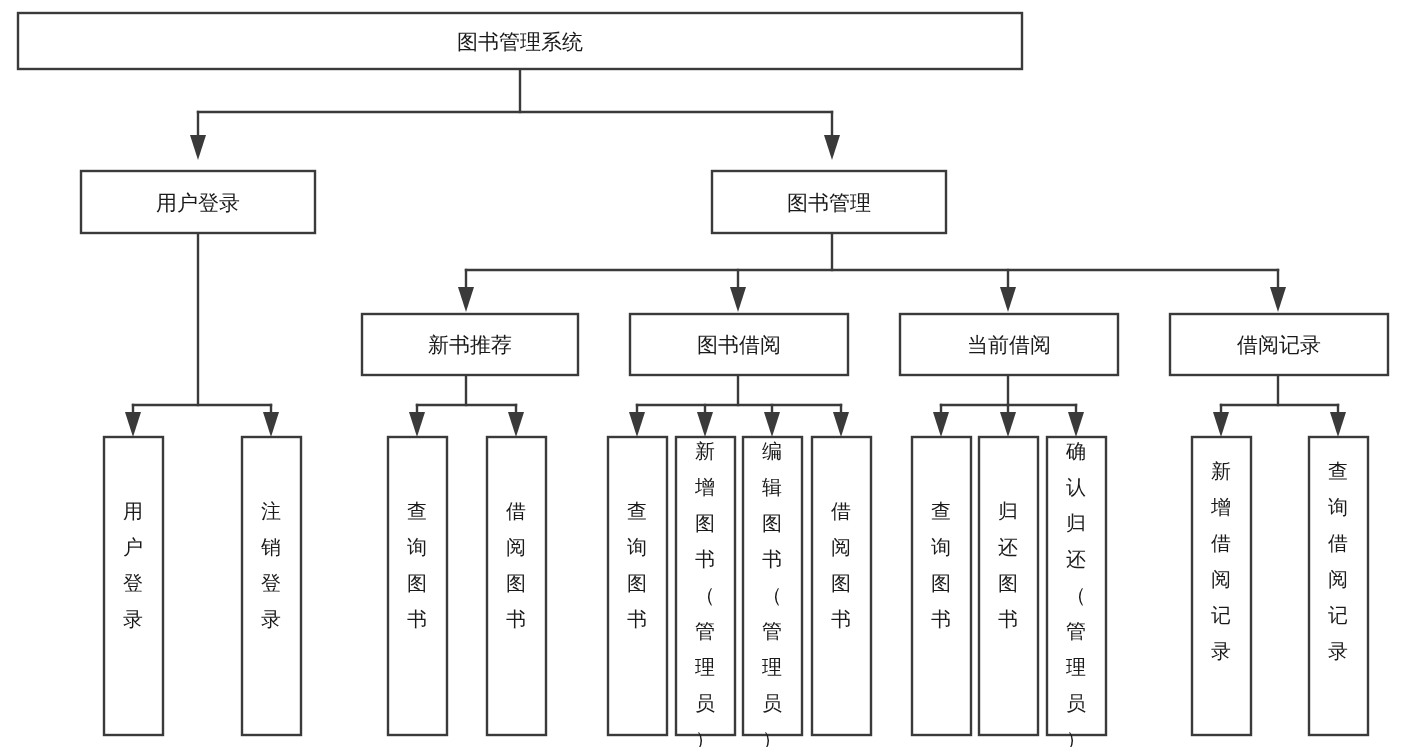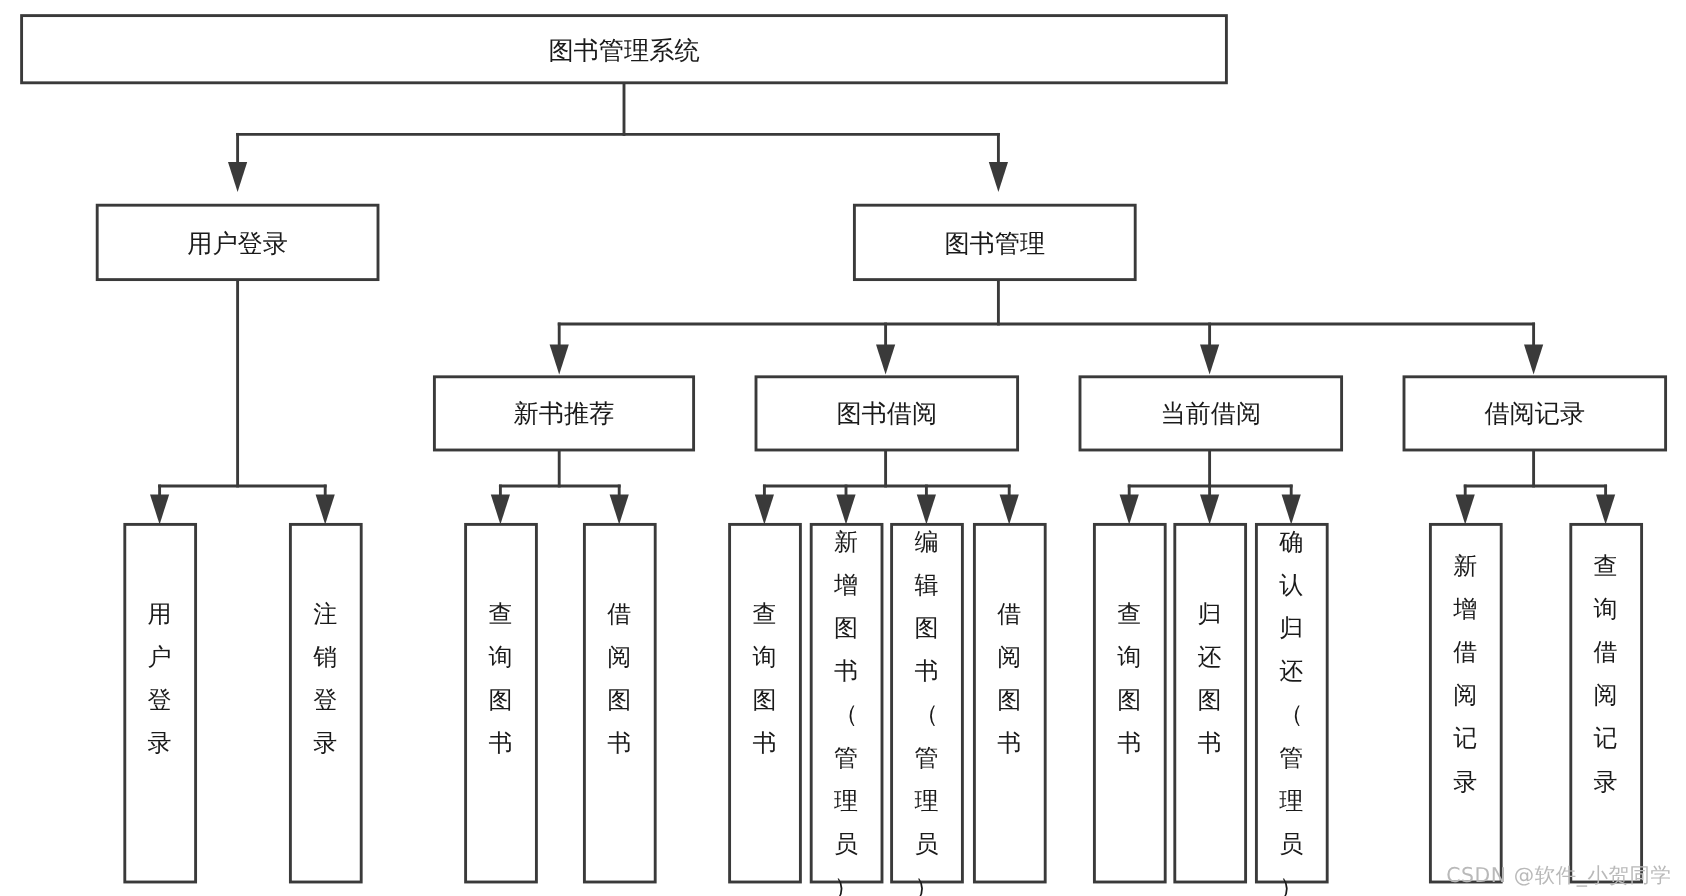--- a/index.html
+++ b/index.html
@@ -240,15 +240,14 @@
       <text class="node-label-v" x="1221" y="478"><tspan x="1221" y="478">新</tspan><tspan x="1221" y="514">增</tspan><tspan x="1221" y="550">借</tspan><tspan x="1221" y="586">阅</tspan><tspan x="1221" y="622">记</tspan><tspan x="1221" y="658">录</tspan></text>
     </g>
 
     <g>
       <rect class="node-box" x="1309" y="437" width="59" height="298"></rect>
       <text class="node-label-v" x="1338" y="478"><tspan x="1338" y="478">查</tspan><tspan x="1338" y="514">询</tspan><tspan x="1338" y="550">借</tspan><tspan x="1338" y="586">阅</tspan><tspan x="1338" y="622">记</tspan><tspan x="1338" y="658">录</tspan></text>
     </g>
 
   </svg>
 
-  <div class="watermark-text">CSDN @软件_小贺同学</div>
 
 </div>
 
 </body></html>

